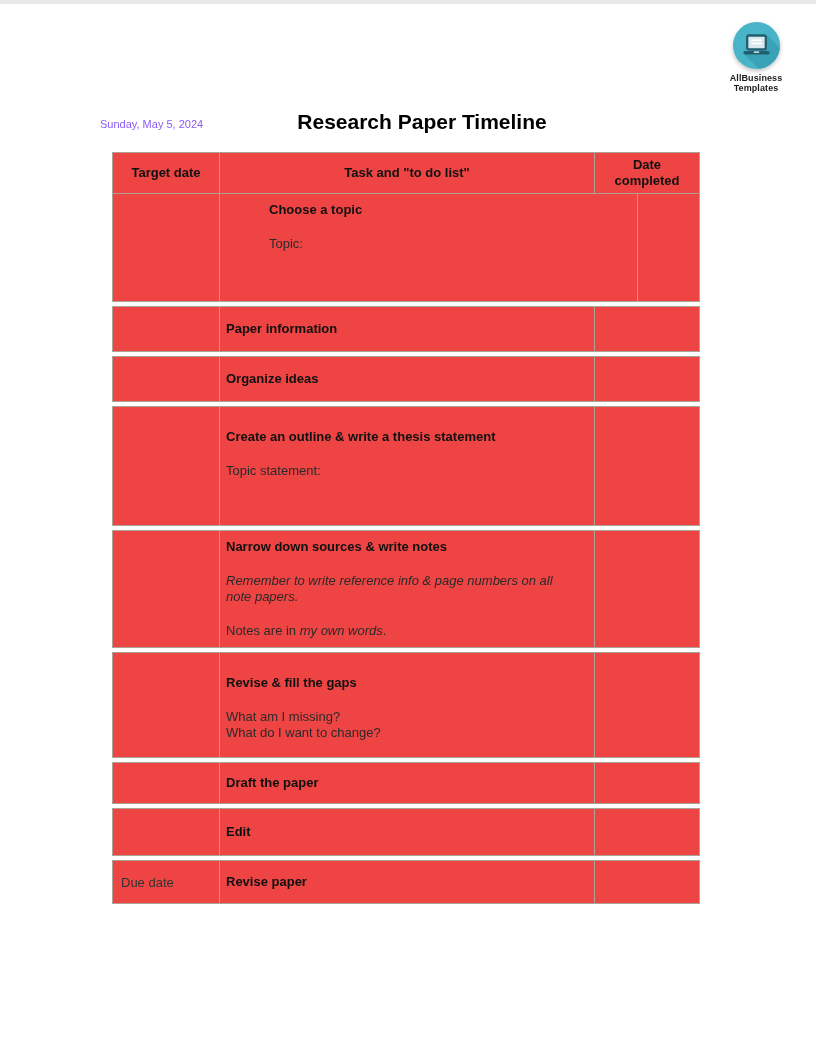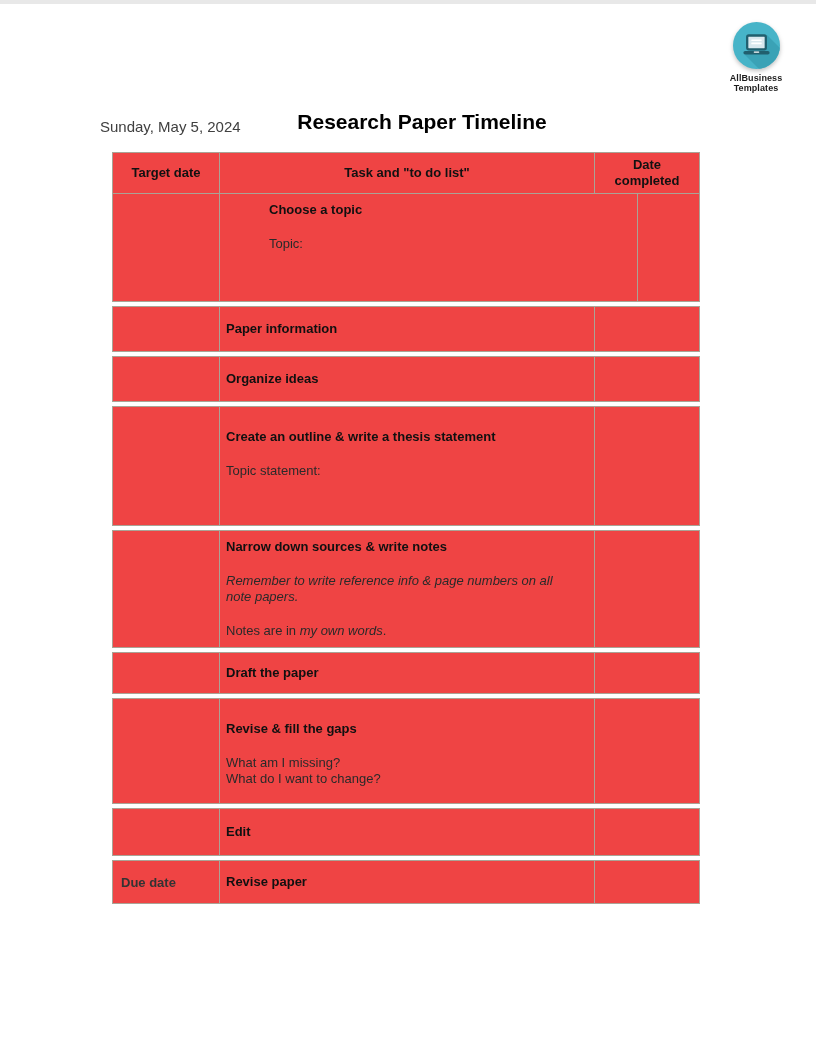--- a/index.html
+++ b/index.html
@@ -19,35 +19,35 @@
   .logo svg { filter:drop-shadow(0 2px 2px rgba(0,0,0,0.25)); }
   .logo-caption { font-size:9px; line-height:10px; font-weight:700; color:#1d1d1d; letter-spacing:0.1px; }
 
   
   .doc-title {
     position:absolute; top:106px; left:112px; width:620px;
     text-align:center; font-size:21px; font-weight:700; color:#000;
   }
   .doc-date {
     position:absolute; top:114px; left:100px;
-    font-size:15px; color:#404040;
+    font-size:11px; color:#8b5cf6;
   }
 
   
   .tl-table { position:absolute; top:148px; left:112px; width:588px; }
   .row {
     display:grid;
     grid-template-columns:107px 375px 1fr;
     border:1px solid #aaa396;
     background:#ef4444;
   }
   .row.gapped { margin-top:4px; }
   .row.attached { border-top:none;gap:43px; }
   .cell { min-height:100%; }
-  .cell-target { border-right:1px solid #aaa396; padding:0 0 0 8px; font-size:13px; color:#333; display:flex; align-items:center;font-weight:bold; }
+  .cell-target { border-right:1px solid #aaa396; padding:0 0 0 8px; font-size:13px; color:#333; display:flex; align-items:center; }
   .cell-task   { border-right:1px solid #aaa396; padding:8px 6px; font-size:13px; line-height:16px; color:#2a2a2a; }
   .cell-done   { }
   .task-title { font-weight:700; color:#101010; }
   .sub { margin-top:18px; }
   .sub2 { margin-top:0; }
   .note { margin-top:18px; font-style:italic; max-width:332px; }
   .row-center .cell-task { display:flex; align-items:center; padding-top:0; padding-bottom:0; }
 
   
   .row.header { height:42px; }
@@ -127,34 +127,34 @@
     <div class="row gapped" style="height:118px">
       <div class="cell cell-target"></div>
       <div class="cell cell-task">
         <div class="task-title">Narrow down sources &amp; write notes</div>
         <div class="note">Remember to write reference info &amp; page numbers on all note papers.</div>
         <div class="sub"><span>Notes are in </span><i>my own words</i><span>.</span></div>
       </div>
       <div class="cell cell-done"></div>
     </div>
 
-    <div class="row gapped row-center" style="height:42px">
-      <div class="cell cell-target"></div>
-      <div class="cell cell-task">
-        <div class="task-title">Draft the paper</div>
-      </div>
-      <div class="cell cell-done"></div>
-    </div>
-
     <div class="row gapped" style="height:106px">
       <div class="cell cell-target"></div>
       <div class="cell cell-task" style="padding-top:22px">
         <div class="task-title">Revise &amp; fill the gaps</div>
         <div class="sub">What am I missing?</div>
         <div class="sub2">What do I want to change?</div>
+      </div>
+      <div class="cell cell-done"></div>
+    </div>
+
+    <div class="row gapped row-center" style="height:42px">
+      <div class="cell cell-target"></div>
+      <div class="cell cell-task">
+        <div class="task-title">Draft the paper</div>
       </div>
       <div class="cell cell-done"></div>
     </div>
 
     <div class="row gapped row-center" style="height:48px">
       <div class="cell cell-target"></div>
       <div class="cell cell-task">
         <div class="task-title">Edit</div>
       </div>
       <div class="cell cell-done"></div>

